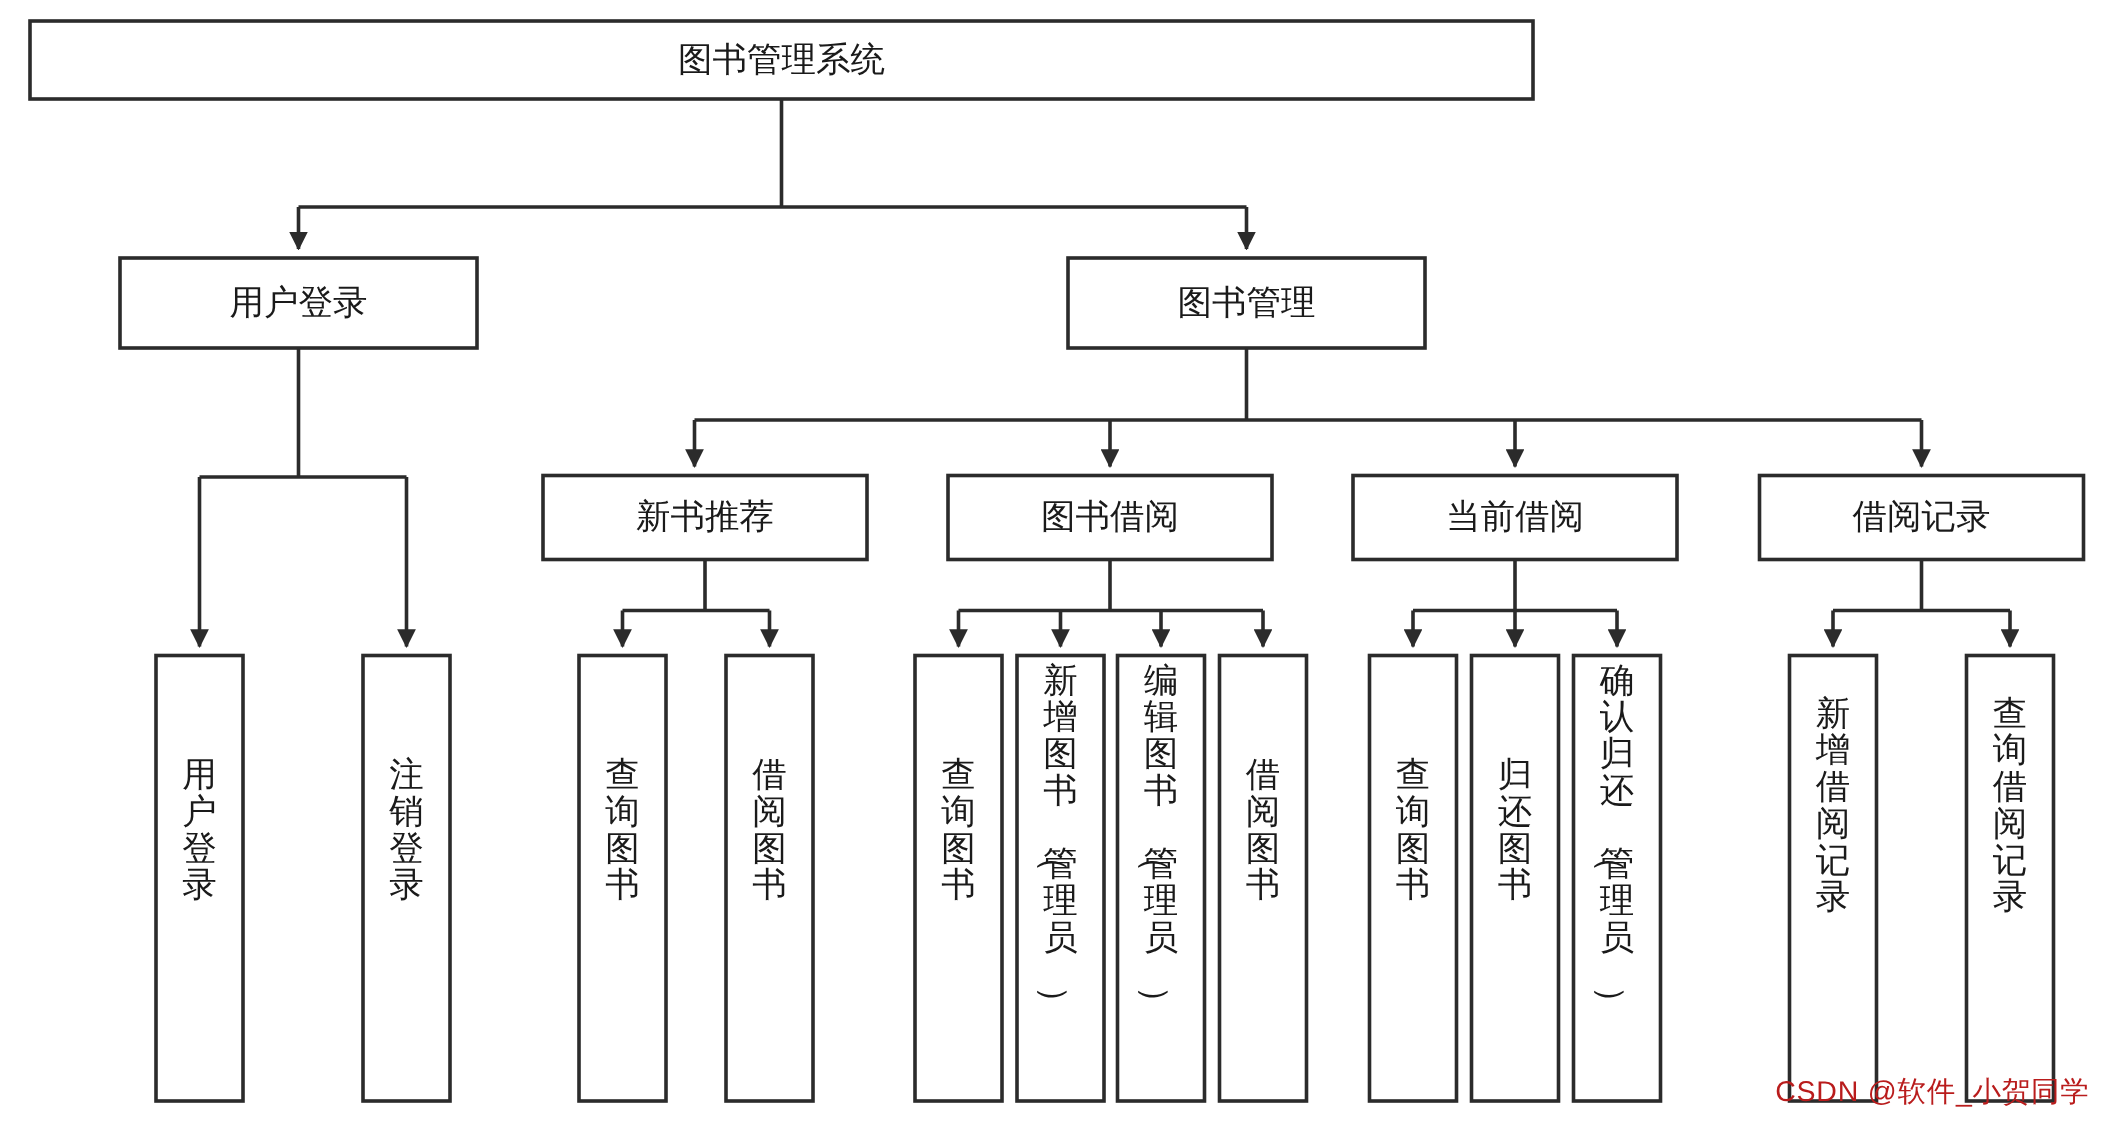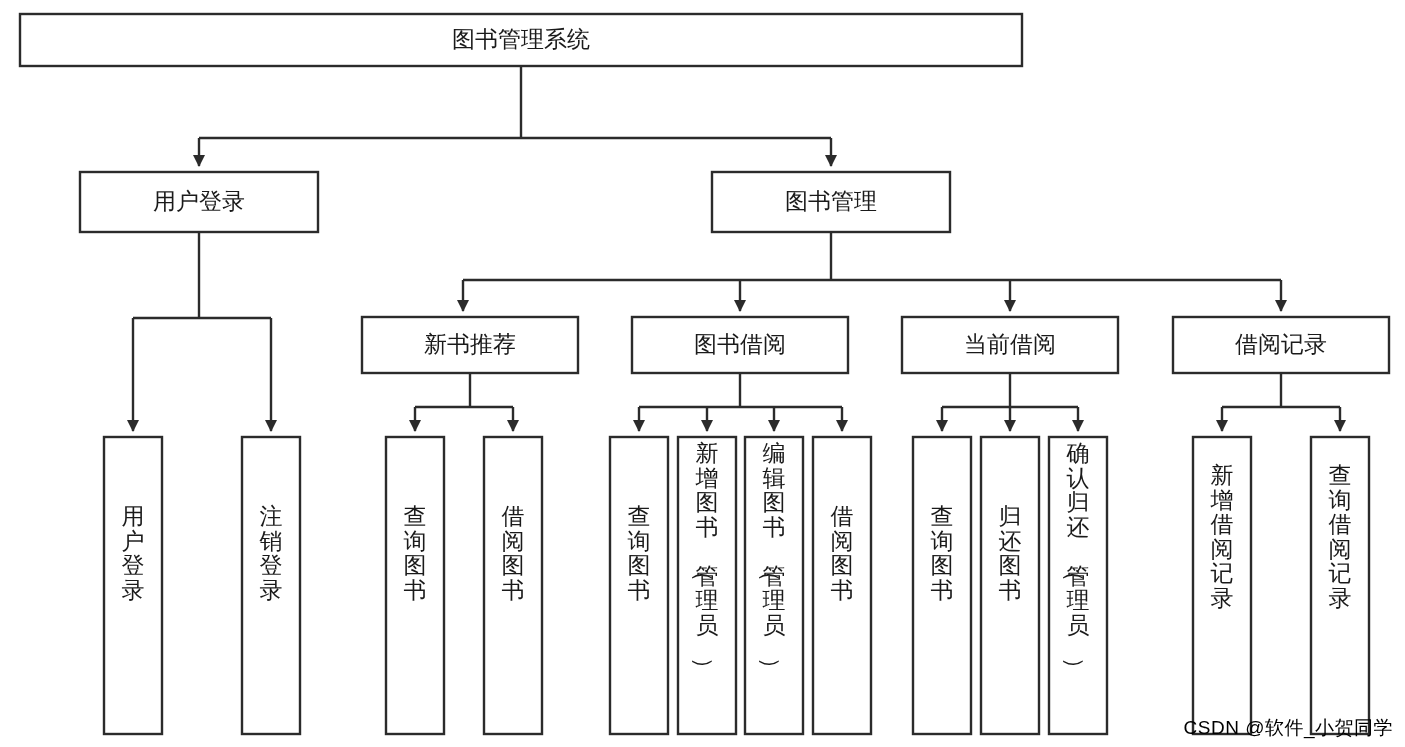--- a/index.html
+++ b/index.html
@@ -43,21 +43,21 @@
     fill: none;
   }
   .arrowhead {
     fill: #2b2b2b;
     stroke: none;
   }
   .watermark {
     position: absolute;
     right: 12px;
     bottom: 6px;
-    color: #000000;
+    color: #b91c1c;
     font-family: "Liberation Sans", "DejaVu Sans", sans-serif;
     font-size: 19px;
     letter-spacing: 0.5px;
     white-space: nowrap;
     user-select: none;
   }
 </style>
 </head>
 <body>
 

